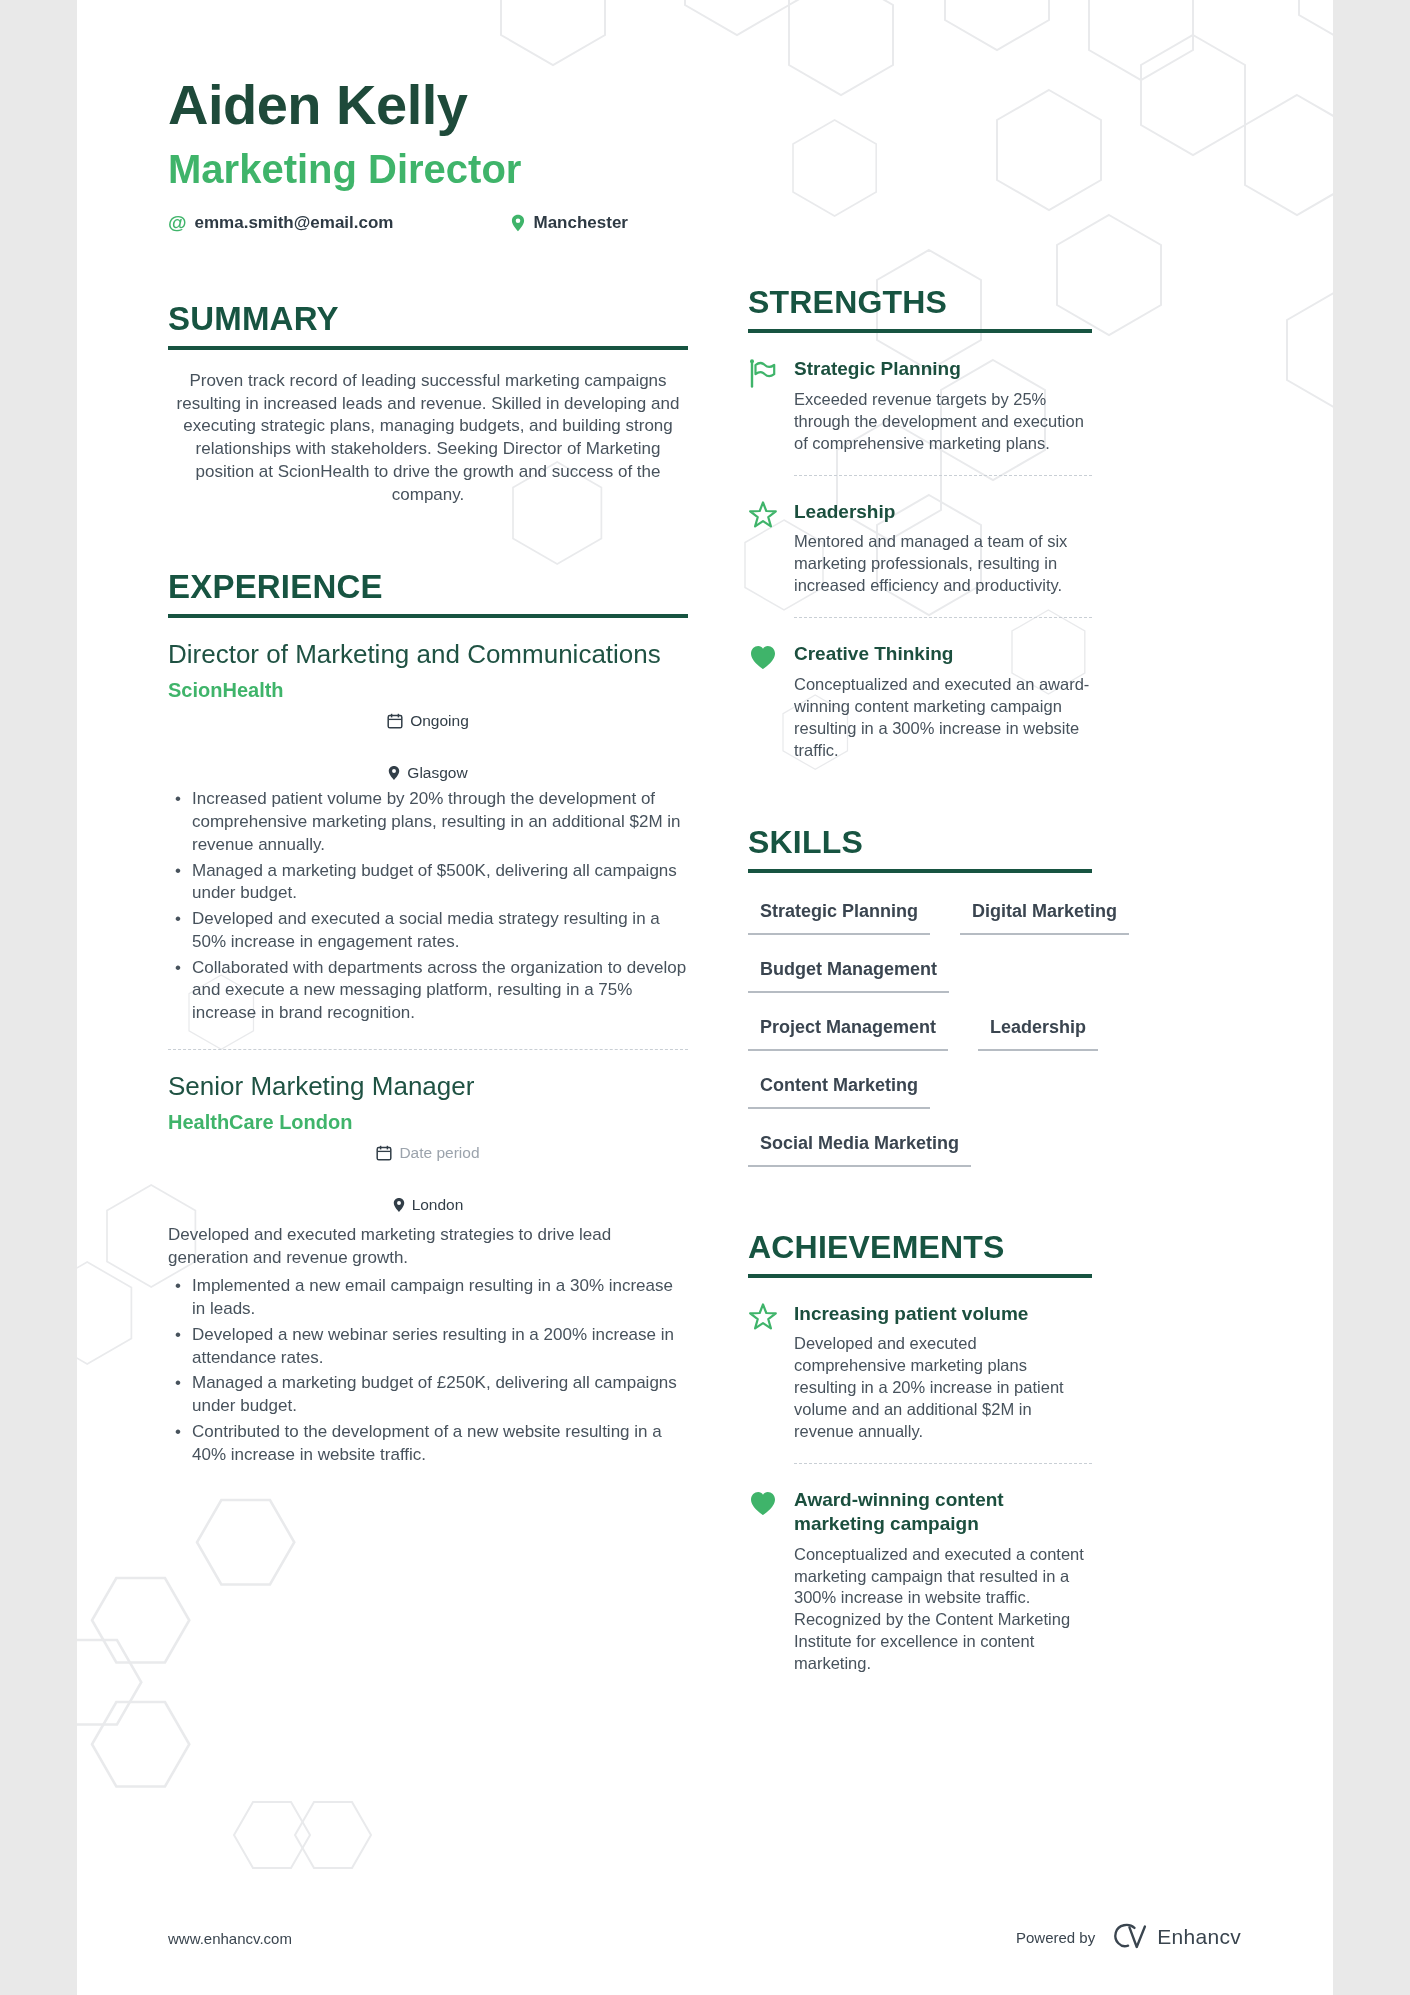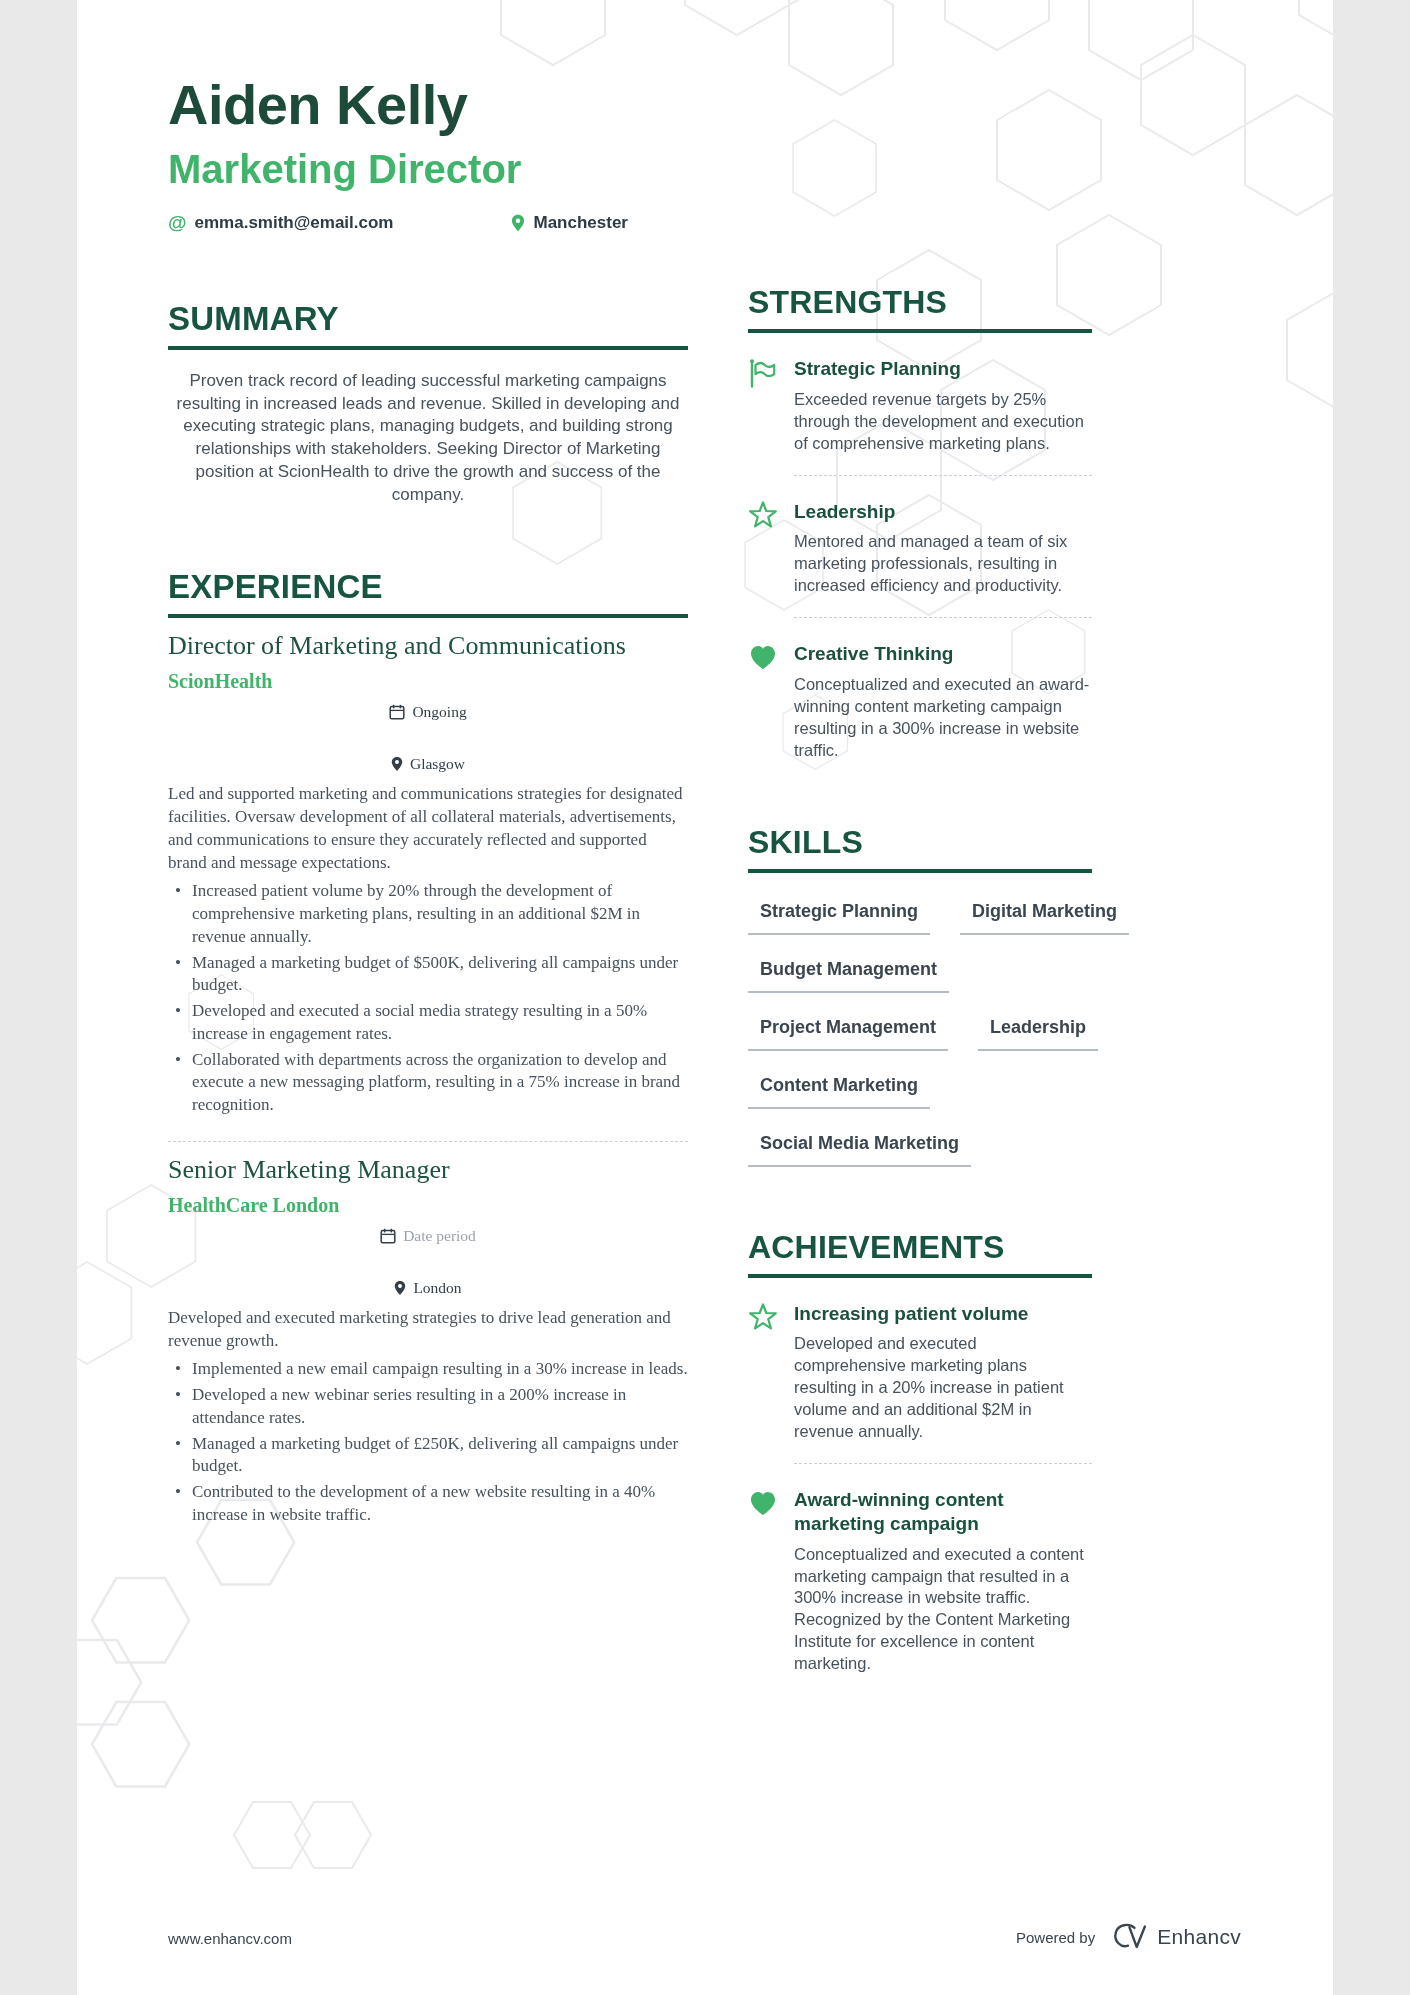--- a/index.html
+++ b/index.html
@@ -43,21 +43,21 @@
     font-size:33px;font-weight:bold;color:var(--heading-green);
     letter-spacing:.2px;border-bottom:4px solid var(--heading-green);
     padding-bottom:8px;
   }
   .col-right .sec-head{font-size:32px;}
 
   p.body, li{font-size:17px;line-height:1.34;color:var(--slate);}
   .summary-text{margin-top:20px;text-align:center;}
 
   
-  .job{padding-top:13px;font-family:Liberation Serif, serif;}
+  .job{padding-top:22px;}
   .job-title{font-size:26px;color:#1F5243;font-weight:normal;line-height:1.15;}
   .job-company{font-size:20px;font-weight:bold;color:var(--accent);margin-top:9px;}
   .job-meta{display:flex;align-items:center;gap:34px;margin-top:10px;font-size:15.5px;color:var(--slate-dark);flex-direction:column;}
   .meta-item{display:flex;align-items:center;gap:7px;}
   .job-desc{margin-top:10px;}
   ul.bullets{list-style:none;margin-top:6px;}
   ul.bullets li{position:relative;padding-left:24px;margin-top:3px;}
   ul.bullets li::before{content:"•";position:absolute;left:7px;top:0;color:var(--slate);}
   .job-divider{border:none;border-top:1.5px dashed var(--dash);margin:24px 0 0 0;}
 
@@ -172,21 +172,20 @@
                 </svg>
               <span>Ongoing</span>
             </span>
             <span class="meta-item">
               <svg width="12" height="16" viewBox="0 0 14 18">
                   <path d="M7,0.8 C3.5,0.8 0.9,3.4 0.9,6.7 C0.9,11 7,17.2 7,17.2 C7,17.2 13.1,11 13.1,6.7 C13.1,3.4 10.5,0.8 7,0.8 Z M7,9 A2.3,2.3 0 1 1 7,4.4 A2.3,2.3 0 0 1 7,9 Z" fill="#323E48"></path>
                 </svg>
               <span>Glasgow</span>
             </span>
           </div>
-          <p class="body job-desc">Led and supported marketing and communications strategies for designated facilities. Oversaw development of all collateral materials, advertisements, and communications to ensure they accurately reflected and supported brand and message expectations.</p>
           <ul class="bullets">
             <li>Increased patient volume by 20% through the development of comprehensive marketing plans, resulting in an additional $2M in revenue annually.</li>
             <li>Managed a marketing budget of $500K, delivering all campaigns under budget.</li>
             <li>Developed and executed a social media strategy resulting in a 50% increase in engagement rates.</li>
             <li>Collaborated with departments across the organization to develop and execute a new messaging platform, resulting in a 75% increase in brand recognition.</li>
           </ul>
         </div>
 
         <hr class="job-divider">
 

